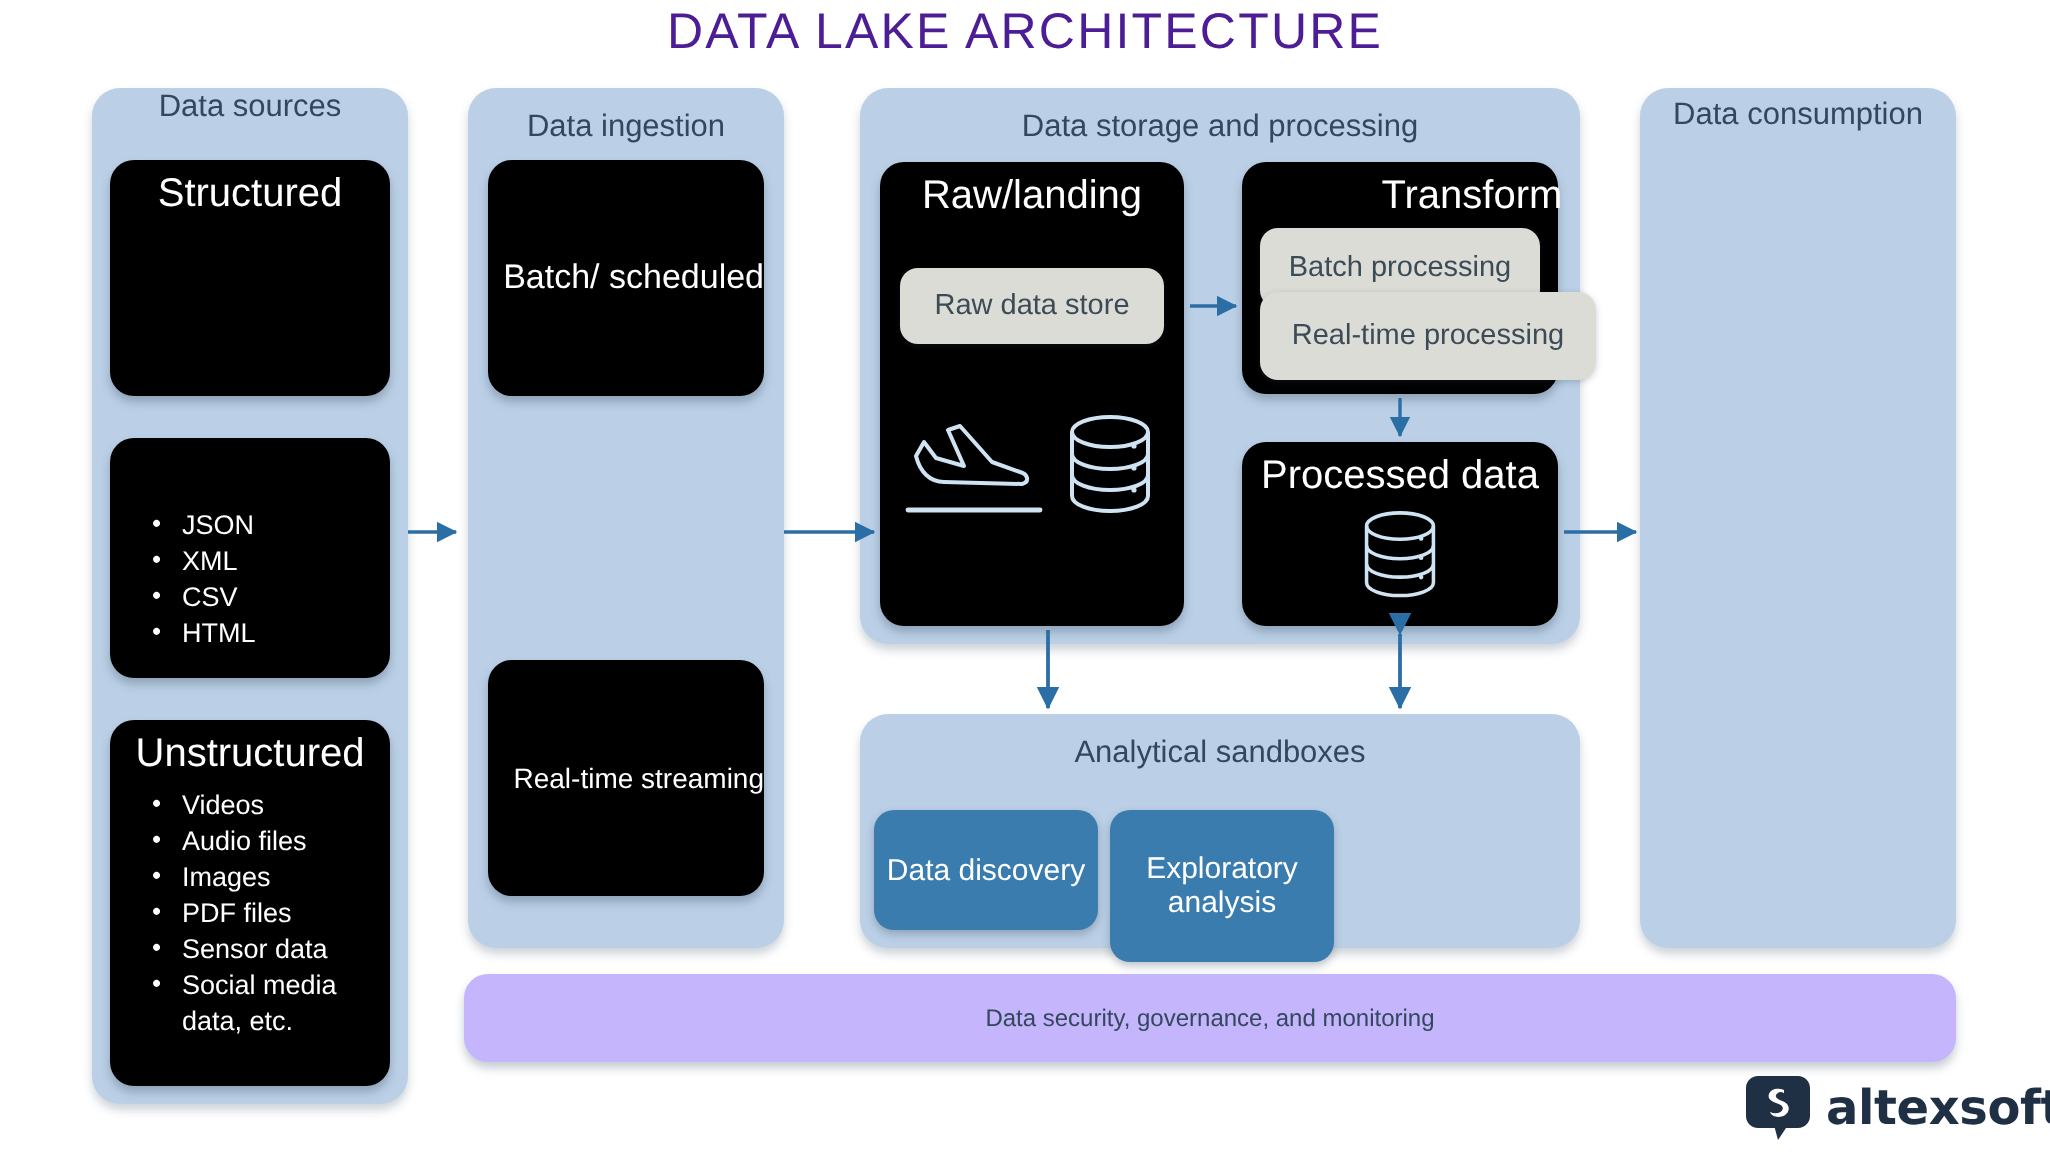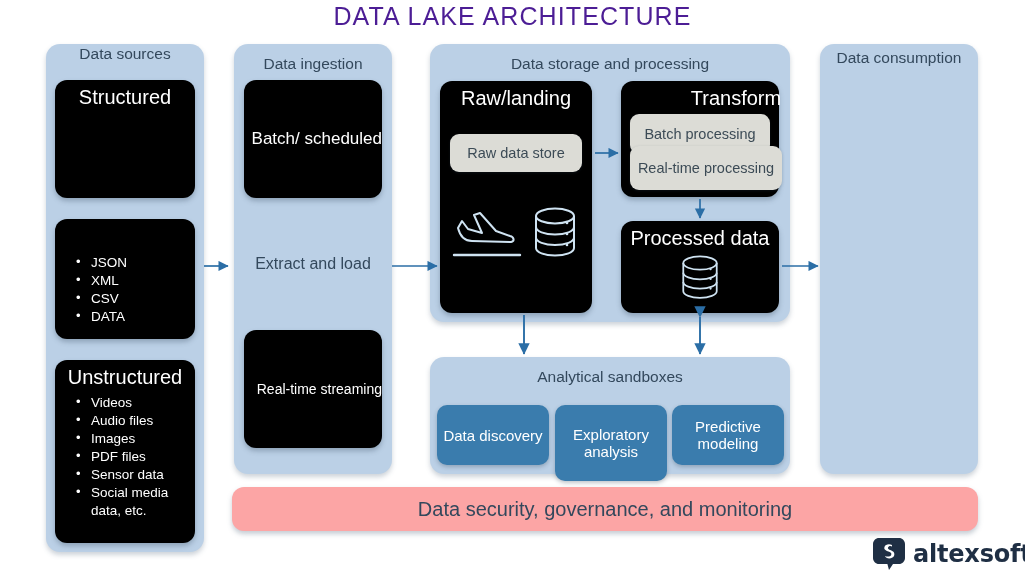--- a/index.html
+++ b/index.html
@@ -89,25 +89,25 @@
     position:absolute;left:0;width:100%;
     text-align:center;
   }
   .consume-item .lbl{
     font-size:14px;color:#2f4757;line-height:16px;display:block;
   }
 
   
   .bottombar{
     position:absolute;
-    background:#fca5a5;
+    background:#c4b5fd;
     border-radius:12px;
     box-shadow:0 3px 5px rgba(90,110,130,.35);
     display:flex;align-items:center;justify-content:center;
-    font-size:20px;color:#33485c;
+    font-size:12px;color:#33485c;
   }
 
   
   .logo{position:absolute;display:flex;align-items:center;gap:7px;}
   .logo .mark{width:34px;height:34px;display:block;}
   .logo .word{
     font-size:24px;color:#1f2f44;font-weight:700;letter-spacing:-.2px;
     font-family:"DejaVu Sans", sans-serif;
   }
 
@@ -126,21 +126,21 @@
 
   <div class="card" style="left:55px;top:80px;width:140px;height:118px;"></div>
   <div class="card-head" style="left:55px;top:87px;width:140px;">Structured</div>
 
   <div class="card" style="left:55px;top:219px;width:140px;height:120px;"></div>
   <div class="bullets" style="left:55px;top:254px;width:140px;">
     <ul>
       <li>JSON</li>
       <li>XML</li>
       <li>CSV</li>
-      <li>DATA</li>
+      <li>HTML</li>
     </ul>
   </div>
 
   <div class="card" style="left:55px;top:360px;width:140px;height:183px;"></div>
   <div class="card-head" style="left:55px;top:367px;width:140px;">Unstructured</div>
   <div class="bullets" style="left:55px;top:394px;width:140px;">
     <ul>
       <li>Videos</li>
       <li>Audio files</li>
       <li>Images</li>
@@ -151,23 +151,20 @@
   </div>
 
   <div class="panel" style="left:234px;top:44px;width:158px;height:430px;">
     <div class="panel-title" style="top:10px;">Data ingestion</div>
   </div>
 
   <div class="card" style="left:244px;top:80px;width:138px;height:118px;font-size:17px;line-height:22px;">
     <span>Batch/ scheduled</span>
   </div>
 
-  <div style="position:absolute;left:234px;top:255px;width:158px;text-align:center;font-size:16px;color:#33485c;">
-    <span>Extract and load</span>
-  </div>
 
   <div class="card" style="left:244px;top:330px;width:138px;height:118px;font-size:14px;line-height:22px;">
     <span>Real-time streaming</span>
   </div>
 
   <div class="panel" style="left:430px;top:44px;width:360px;height:278px;">
     <div class="panel-title" style="top:10px;">Data storage and processing</div>
   </div>
 
   <div class="card" style="left:440px;top:81px;width:152px;height:232px;"></div>
@@ -189,21 +186,21 @@
     <circle cx="37" cy="18" r="1.3" fill="#cfe3f2"></circle>
     <circle cx="37" cy="29" r="1.3" fill="#cfe3f2"></circle>
     <circle cx="37" cy="40" r="1.3" fill="#cfe3f2"></circle>
   </svg>
 
   <div class="card" style="left:621px;top:81px;width:158px;height:116px;"></div>
   <div class="card-head" style="left:621px;top:88px;width:158px;padding-left:36px;">Transform</div>
   <div class="chip" style="left:630px;top:114px;width:140px;height:40px;">
     <span>Batch processing</span>
   </div>
-  <div class="chip" style="left:630px;top:146px;width:152px;height:44px;">
+  <div class="chip" style="left:630px;top:146px;width:168px;height:44px;">
     <span>Real-time processing</span>
   </div>
 
   <div class="card" style="left:621px;top:221px;width:158px;height:92px;"></div>
   <div class="card-head" style="left:621px;top:228px;width:158px;">Processed data</div>
   <svg style="position:absolute;left:678px;top:252px;" width="44" height="52" viewBox="0 0 50 56" fill="none">
     <ellipse cx="25" cy="11" rx="19" ry="7.5" stroke="#cfe3f2" stroke-width="2" fill="none"></ellipse>
     <path d="M6 11 V43 C6 47.2 14.5 50.5 25 50.5 C35.5 50.5 44 47.2 44 43 V11" stroke="#cfe3f2" stroke-width="2" fill="none"></path>
     <path d="M6 22 C6 26.2 14.5 29.5 25 29.5 C35.5 29.5 44 26.2 44 22" stroke="#cfe3f2" stroke-width="2" fill="none"></path>
     <path d="M6 32.5 C6 36.7 14.5 40 25 40 C35.5 40 44 36.7 44 32.5" stroke="#cfe3f2" stroke-width="2" fill="none"></path>
@@ -214,23 +211,20 @@
 
   <div class="panel" style="left:430px;top:357px;width:360px;height:117px;">
     <div class="panel-title" style="top:10px;">Analytical sandboxes</div>
   </div>
   <div class="card-sub" style="left:437px;top:405px;width:112px;height:60px;">
     <span>Data discovery</span>
   </div>
   <div class="card-sub" style="left:555px;top:405px;width:112px;height:76px;">
     <span>Exploratory analysis</span>
   </div>
-  <div class="card-sub" style="left:672px;top:405px;width:112px;height:60px;">
-    <span>Predictive modeling</span>
-  </div>
 
   <div class="panel" style="left:820px;top:44px;width:158px;height:430px;">
     <div class="panel-title" style="top:4px;">Data consumption</div>
   </div>
 
   <div class="consume-item" style="left:820px;top:104px;">
 
     <span class="lbl">BI analytics</span>
   </div>
 

